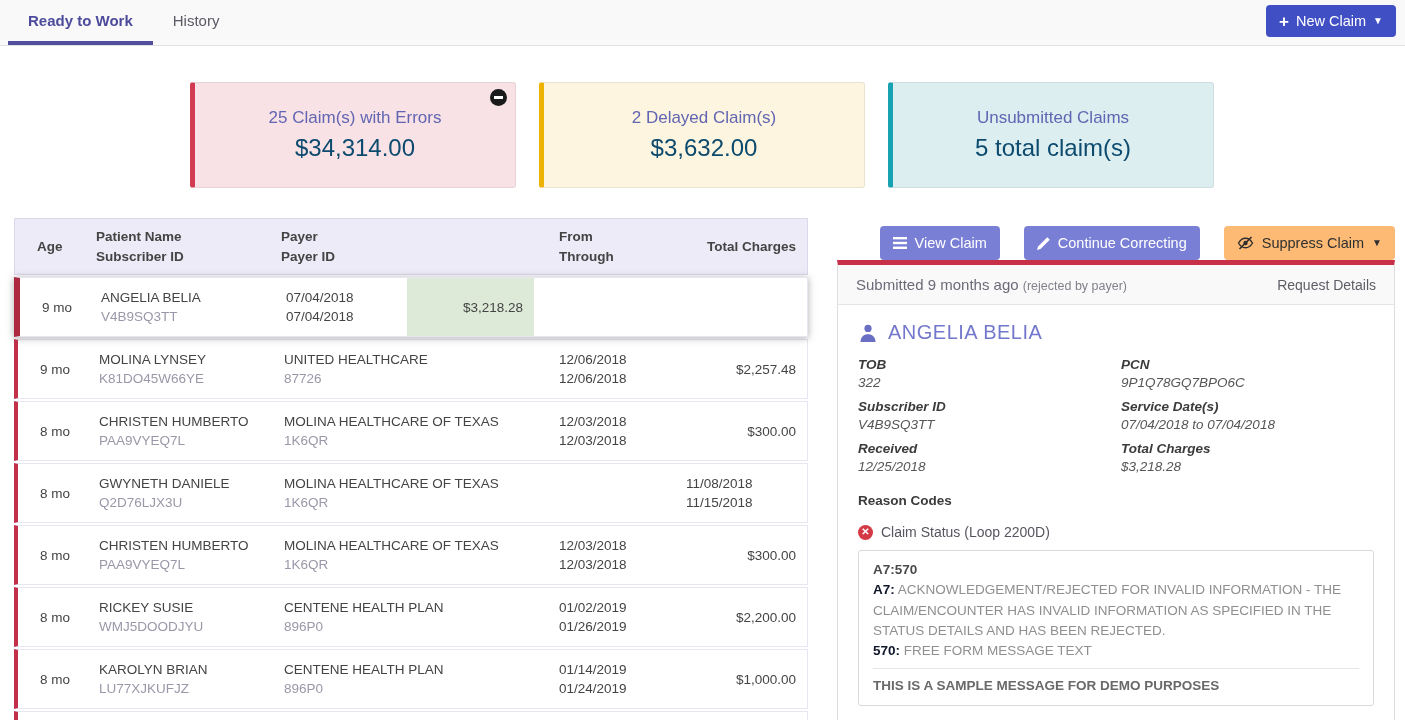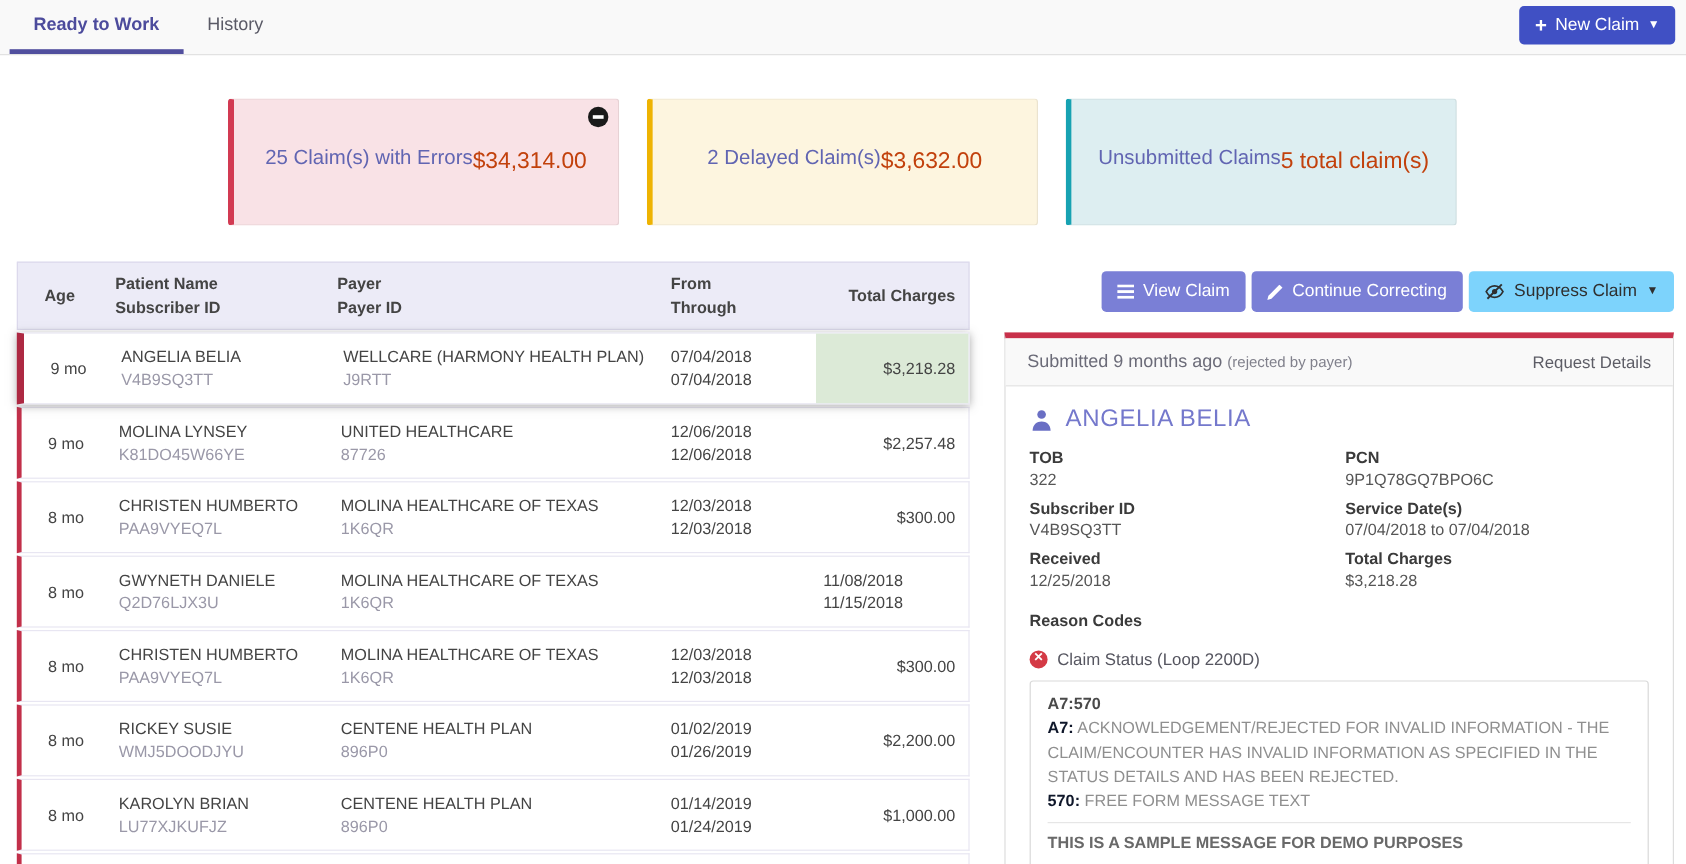--- a/index.html
+++ b/index.html
@@ -15,27 +15,27 @@
   .btn-new-claim { position:absolute; right:9px; top:5px; height:32px; padding:0 13px;
     background:#4050c4; color:#fff; border:none; border-radius:4px; font-size:14.5px;
     display:flex; align-items:center; gap:7px; cursor:pointer;
     font-family:"Liberation Sans", sans-serif; }
   .plus-glyph { font-size:17px; font-weight:bold; line-height:1; }
   .caret { font-size:10px; line-height:1; }
 
   
   .cards { display:flex; gap:23px; margin:36px 0 0 190px; }
   .card { width:326px; height:106px; border-radius:3px; border:1px solid rgba(0,0,0,.07);
-    display:flex; flex-direction:row; align-items:center; justify-content:center;
+    display:flex; flex-direction:column; align-items:center; justify-content:center;
     position:relative; cursor:pointer; }
   .card-errors   { background:#f9e2e6; border-left:5px solid #d23a52; }
   .card-delayed  { background:#fdf5df; border-left:5px solid #eeb302; }
   .card-unsub    { background:#ddeef1; border-left:5px solid #17a2b2; }
   .card-title { font-size:17px; color:#6165b2; margin-bottom:6px; }
-  .card-value { font-size:19px; color:#c2410c; }
+  .card-value { font-size:24px; color:#0c4a6e; }
   .minus-circle { position:absolute; top:6px; right:8px; width:17px; height:17px;
     background:#1a1a1a; border-radius:50%; display:flex; align-items:center;
     justify-content:center; cursor:pointer; }
   .minus-circle::after { content:""; width:9px; height:2.5px; background:#fff; display:block; }
 
   
   .main { position:relative; margin-top:30px; }
 
   
   .claims-table { position:absolute; left:14px; top:0; width:794px; }
@@ -51,39 +51,39 @@
   .col-total   { width:127px; text-align:right; padding-right:11px; }
   .cell { font-size:13.5px; color:#444; }
   .line2 { margin-top:4px; }
   .sub-id { color:#9a98a8; }
   .trow .col-total { align-self:stretch; display:flex; align-items:center; justify-content:flex-end; }
   .trow.selected .col-total { background:#dcead7; }
   .hdr-line { line-height:1.45; }
 
   
   .right-col { position:absolute; left:837px; top:8px; width:558px; }
-  .action-row { display:flex; justify-content:flex-end; gap:5px; margin-bottom:17px; }
+  .action-row { display:flex; justify-content:flex-end; gap:24px; }
   .btn { height:34px; border:none; border-radius:4px; font-size:14.5px; padding:0 13px;
     display:flex; align-items:center; gap:8px; cursor:pointer;
     font-family:"Liberation Sans", sans-serif; }
   .btn-purple { background:#7a7fd6; color:#fff; }
-  .btn-gray { background:#7dd3fc; color:#2f2f2f; }
+  .btn-gray { background:#fdba74; color:#2f2f2f; }
 
   .panel { border:1px solid #ddd; border-top:5px solid #c8304a; background:#fff; }
   .panel-header { background:#f9f9f9; border-bottom:1px solid #e4e4e4; padding:11px 18px;
     display:flex; justify-content:space-between; align-items:center; }
   .submitted-txt { font-size:15px; color:#6b6b78; }
   .submitted-sub { font-size:12.5px; color:#81818c;text-align:center; }
   .request-link { font-size:14px; color:#5d5d66; cursor:pointer; }
   .panel-body { padding:16px 20px 18px 20px; }
 
   .patient-line { display:flex; align-items:center; gap:10px; margin-bottom:13px; }
   .patient-name { font-size:20px; color:#7478cc; letter-spacing:.5px; }
 
-  .fields { display:grid; grid-template-columns:263px 1fr; }
+  .fields { display:grid; grid-template-columns:263px 1fr;font-style:italic; }
   .field { margin-bottom:9px; }
   .f-label { font-size:13.5px; font-weight:bold; color:#3b3b3b; margin-bottom:3px; }
   .f-value { font-size:13.5px; color:#565656; }
 
   .reason-heading { font-size:13.5px; font-weight:bold; color:#3b3b3b; margin:10px 0 0 0; }
   .claim-status-line { display:flex; align-items:center; gap:8px; margin-top:16px;
     font-size:14px; color:#565660; }
   .err-circle { width:15px; height:15px; border-radius:50%; background:#d43a45; color:#fff;
     font-size:10px; font-weight:bold; display:flex; align-items:center; justify-content:center;
     line-height:1; }
@@ -146,24 +146,20 @@
         <div>Through</div>
       </div>
       <div class="col-total cell hdr-line">Total Charges</div>
     </div>
     <div id="table-body">
     <div class="trow selected">
       <div class="col-age cell">9 mo</div>
       <div class="col-patient cell">
         <div>ANGELIA BELIA</div>
         <div class="line2 sub-id">V4B9SQ3TT</div>
-      </div>
-      <div class="col-payer cell">
-        <div>WELLCARE (HARMONY HEALTH PLAN)</div>
-        <div class="line2 sub-id">J9RTT</div>
       </div>
       <div class="col-dates cell">
         <div>07/04/2018</div>
         <div class="line2">07/04/2018</div>
       </div>
       <div class="col-total cell">$3,218.28</div>
     </div>
 
     <div class="trow">
       <div class="col-age cell">9 mo</div>

